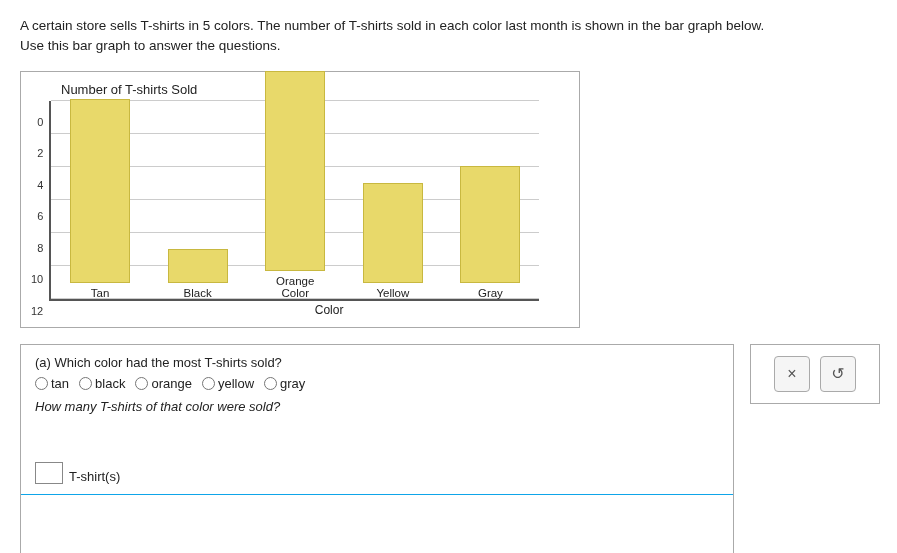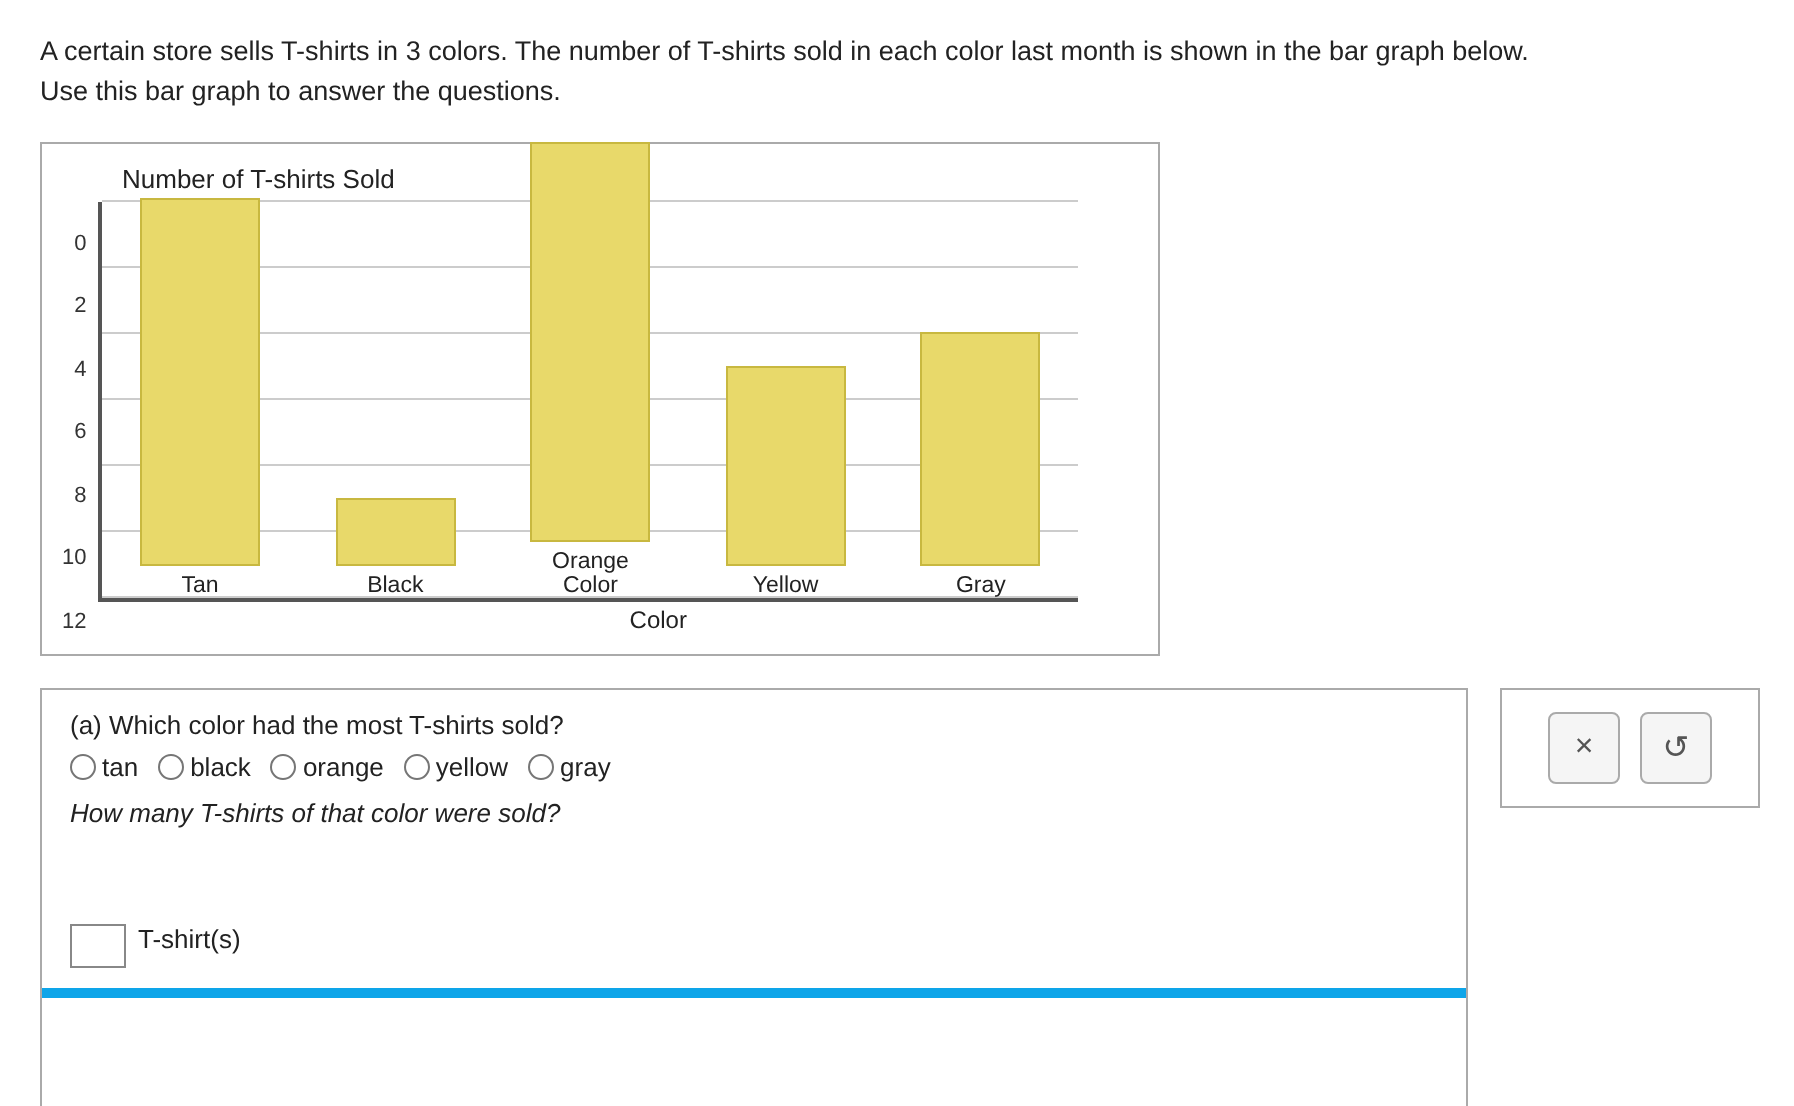--- a/index.html
+++ b/index.html
@@ -102,21 +102,21 @@
       gap: 16px;
       width: 860px;
     }
     .questions-box {
       border: 1px solid #aaa;
       padding: 0;
       flex: 1;
       font-size: 13px;
     }
     .question-section {
-      border-bottom: 5px solid #0ea5e9;
+      border-bottom: 1px solid #0ea5e9;
       padding: 10px 14px;
     }
     .question-section:last-child {
       border-bottom: none;
     }
     .question-label {
       font-weight: normal;
       margin-bottom: 6px;
     }
     .radio-group {
@@ -134,21 +134,21 @@
     .radio-item input[type=radio] {
       accent-color: #555;
     }
     .sub-question {
       margin-top: 8px;
       margin-bottom: 4px;
       font-style: italic;
     }
     .answer-input-row {
       display: flex;
-      align-items: flex-start;
+      align-items: flex-end;
       gap: 6px;
       margin-top: 48px;
     }
     .answer-box {
       width: 28px;
       height: 22px;
       border: 1px solid #888;
       display: inline-block;
       vertical-align: middle;
     }
@@ -173,21 +173,21 @@
       align-items: center;
       justify-content: center;
       font-size: 16px;
       cursor: pointer;
       color: #555;
     }
   </style>
 </head>
 <body>
 
-<p class="intro-text">A certain store sells T-shirts in 3 colors. The number of T-shirts sold in each color last month is shown in the bar graph below. Use this bar graph to answer the questions.</p>
+<p class="intro-text">A certain store sells T-shirts in 5 colors. The number of T-shirts sold in each color last month is shown in the bar graph below. Use this bar graph to answer the questions.</p>
 
 <div class="chart-container">
   <div class="chart-title">Number of T-shirts Sold</div>
   <div class="chart-area">
     <div class="y-axis" id="y-axis-container">
         <div class="y-tick">12</div>
         <div class="y-tick">10</div>
         <div class="y-tick">8</div>
         <div class="y-tick">6</div>
         <div class="y-tick">4</div>

